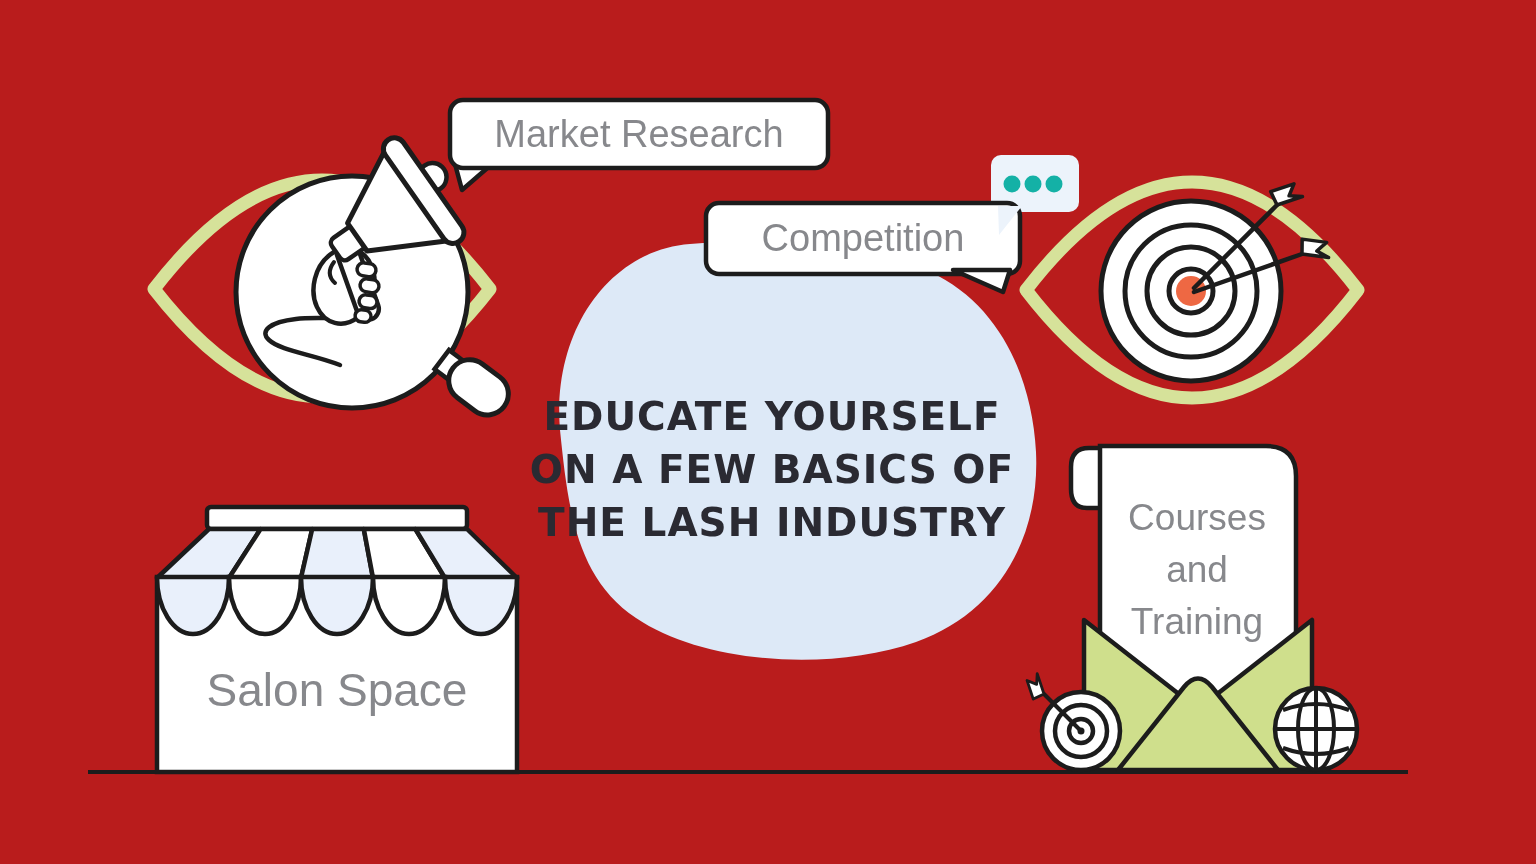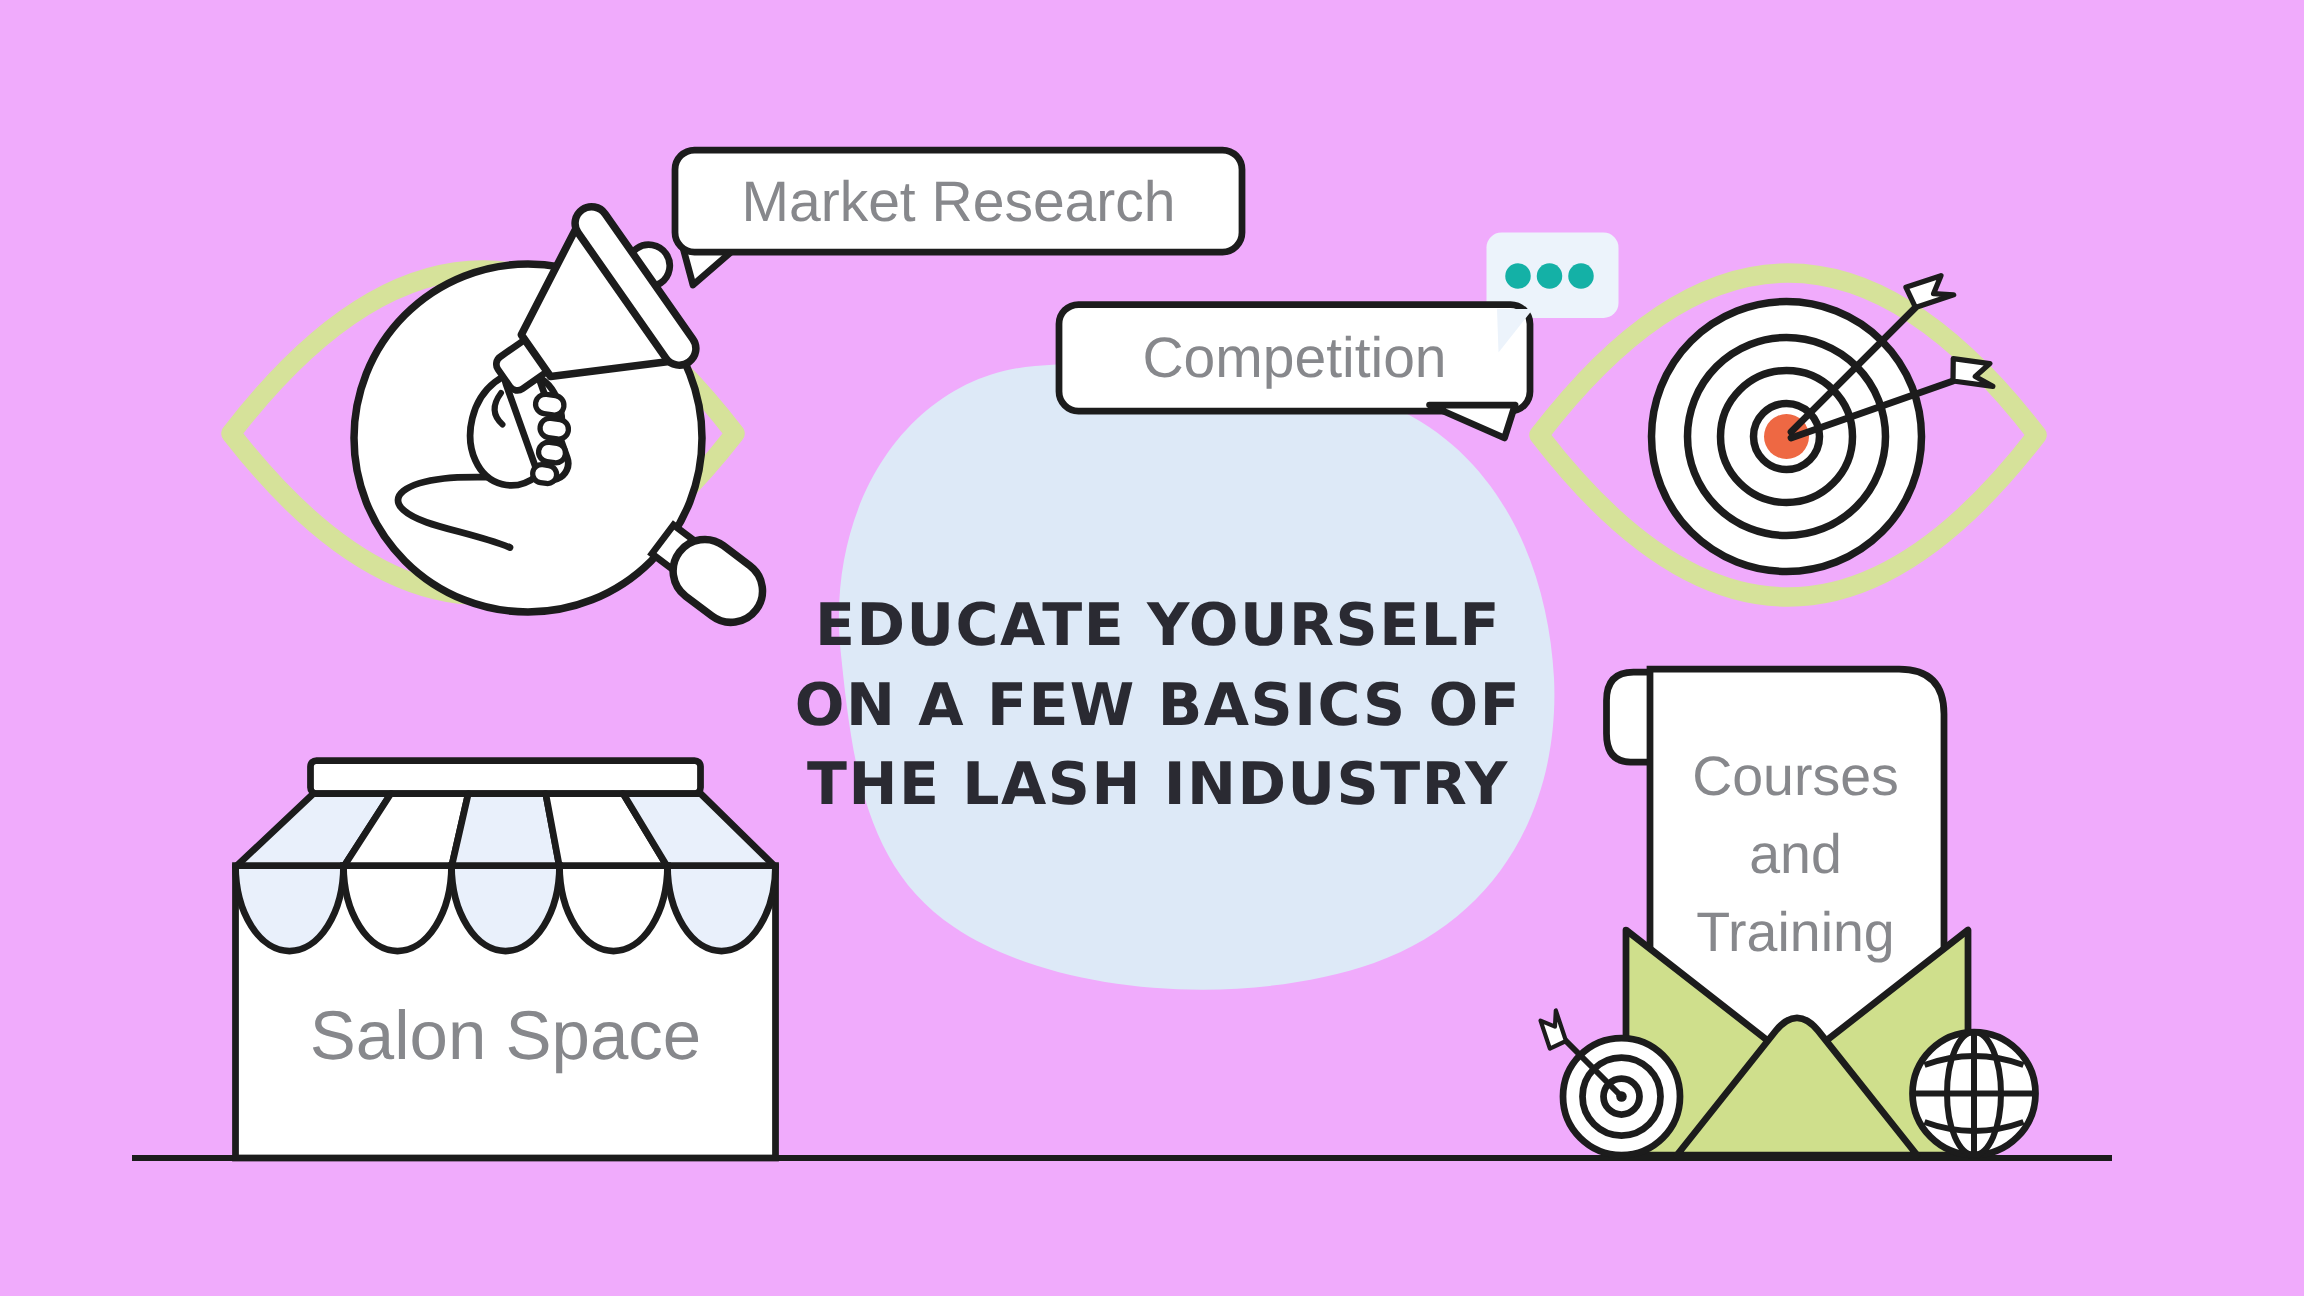--- a/index.html
+++ b/index.html
@@ -8,21 +8,21 @@
     --headline-ink:#2a2a32;
     --lime:#d6e29a;
     --envelope-green:#cfdf8c;
     --teal:#14b1a6;
     --orange:#ee6843;
     --blob-blue:#dde9f7;
     --awning-blue:#e9f0fb;
     --typing-bubble-blue:#ecf3fb;
   }
   html,body{margin:0;padding:0;background:#ffffff;}
-  .stage{width:1536px;height:864px;overflow:hidden;background:#f0abfc;}
+  .stage{width:1536px;height:864px;overflow:hidden;background:#b91c1c;}
   svg{display:block;}
   .label{font-family:"Liberation Sans",sans-serif;fill:var(--label-gray);}
   .headline{font-family:"DejaVu Sans",sans-serif;font-weight:bold;fill:var(--headline-ink);letter-spacing:1px;}
   .outline{fill:#ffffff;stroke:var(--ink);}
   .stroke-only{fill:none;stroke:var(--ink);}
 </style>
 </head>
 <body>
 
 <div class="stage">

